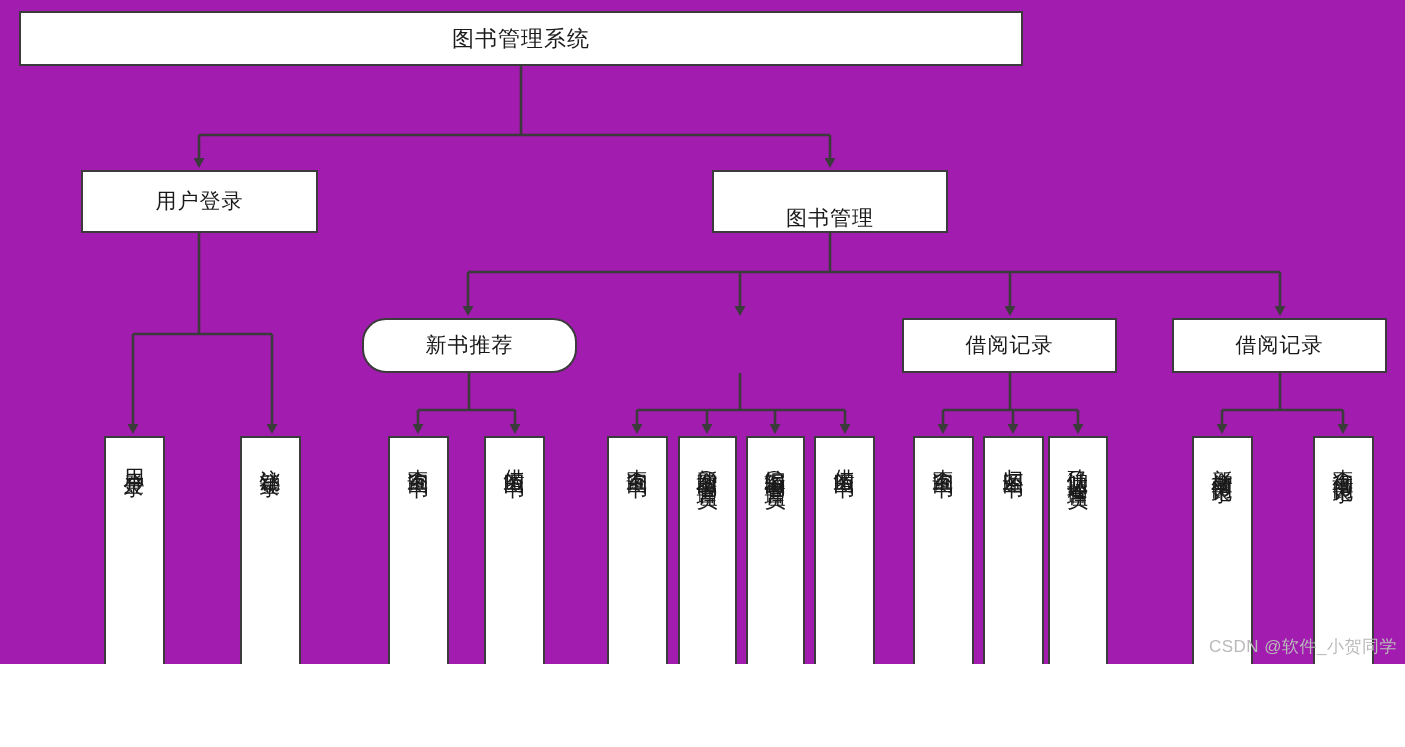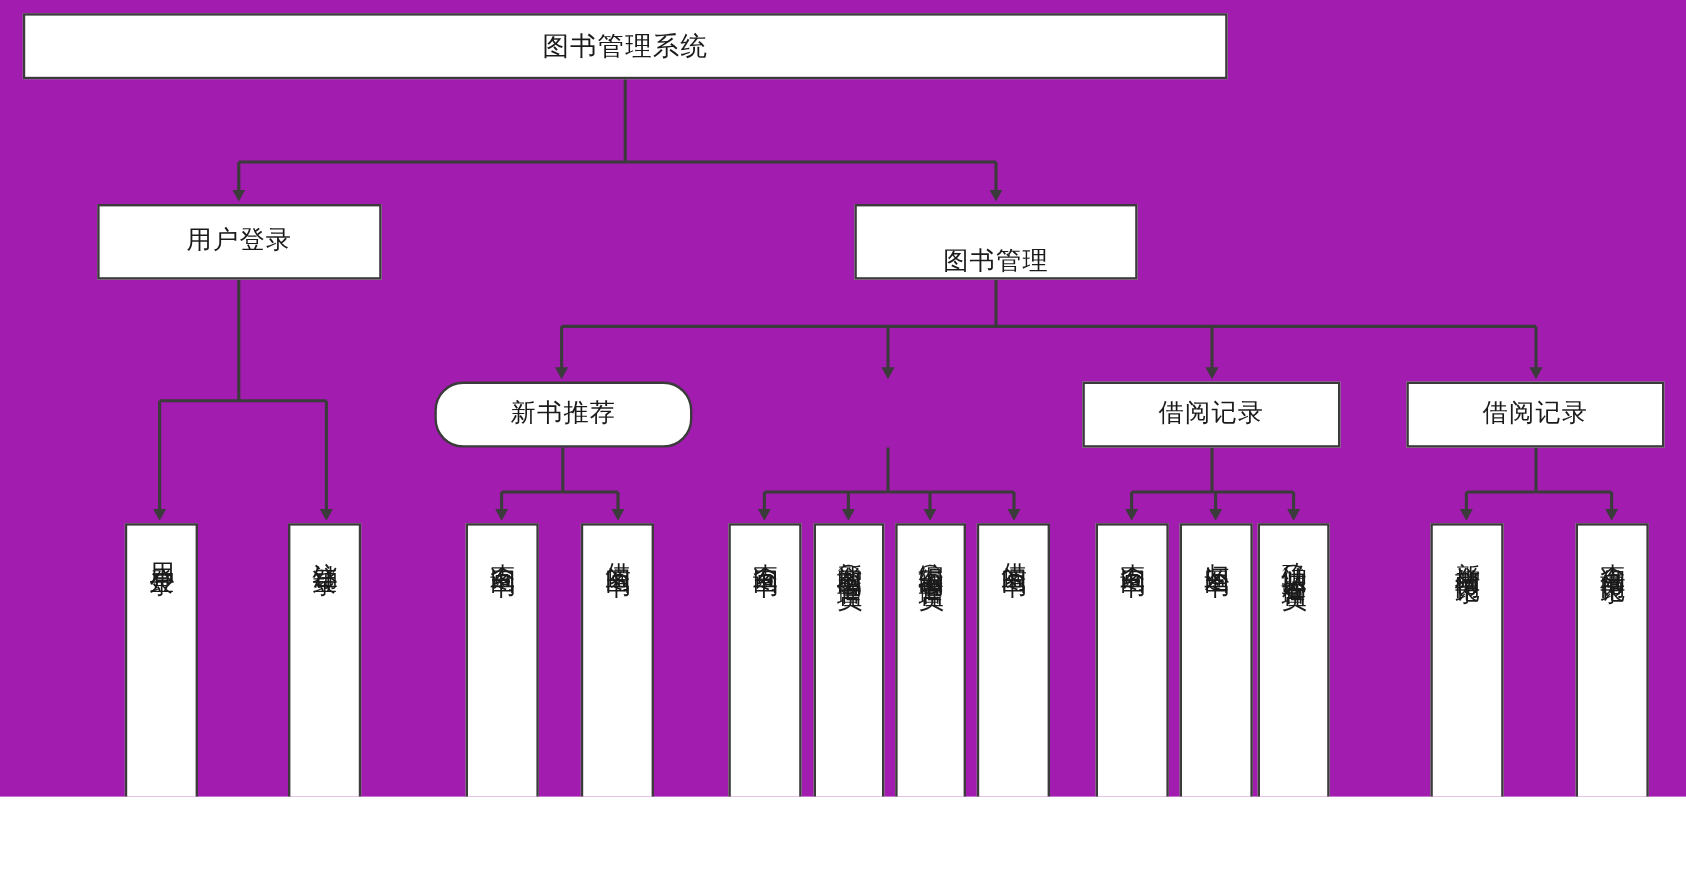--- a/index.html
+++ b/index.html
@@ -182,13 +182,14 @@
     <span class="label">确认归还（管理员）</span>
   </div>
 
   <div class="node vertical" style="left:1192px; top:436px; width:61px; height:298px;">
     <span class="label">新增借阅记录</span>
   </div>
   <div class="node vertical" style="left:1313px; top:436px; width:61px; height:298px;">
     <span class="label">查询借阅记录</span>
   </div>
 
+  <div class="watermark">CSDN @软件_小贺同学</div>
 </div>
 
 </body></html>

